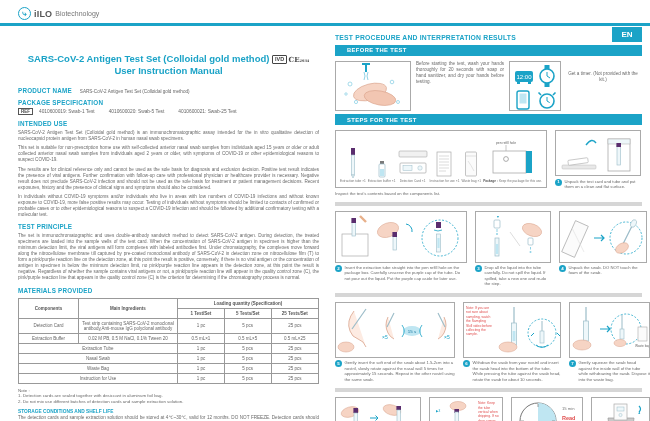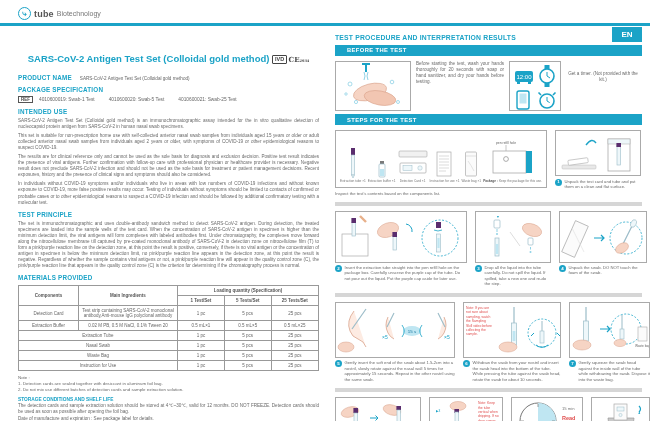--- a/index.html
+++ b/index.html
@@ -66,32 +66,33 @@
   .red-note { font-size:3.4px; color:#e04f4f; line-height:1.3; }
   svg text { font-family:"Liberation Sans", sans-serif; }
 </style>
 </head>
 <body>
 
 <div class="page">
 
   <div class="logo">
     <span class="logo-mark">⤷</span>
-    <span class="logo-text">tube</span>
+    <span class="logo-text">iILO</span>
     <span class="logo-suffix">Biotechnology</span>
   </div>
   <div class="top-rule"></div>
   <div class="en-badge">EN</div>
 
   <div class="left-col">
     <div class="doc-title" style="margin-top:8px;">
       <span>SARS-CoV-2 Antigen Test Set (Colloidal gold method)</span><span class="badges">
           <span class="ivd">IVD</span>
           <span class="ce"><span>CE</span><small>2934</small></span>
         </span>
+      <div>User Instruction Manual</div>
     </div>
 
     <div class="sec-h" style="margin-top:9px;">
       <span>PRODUCT NAME</span><span class="inline-val">SARS-CoV-2 Antigen Test Set (Colloidal gold method)</span>
     </div>
 
     <div class="sec-h">PACKAGE SPECIFICATION</div>
     <div class="ref-row">
       <span class="ref-badge">REF</span>
       <span class="ref-item">4010600019:  Swab-1 Test</span>

